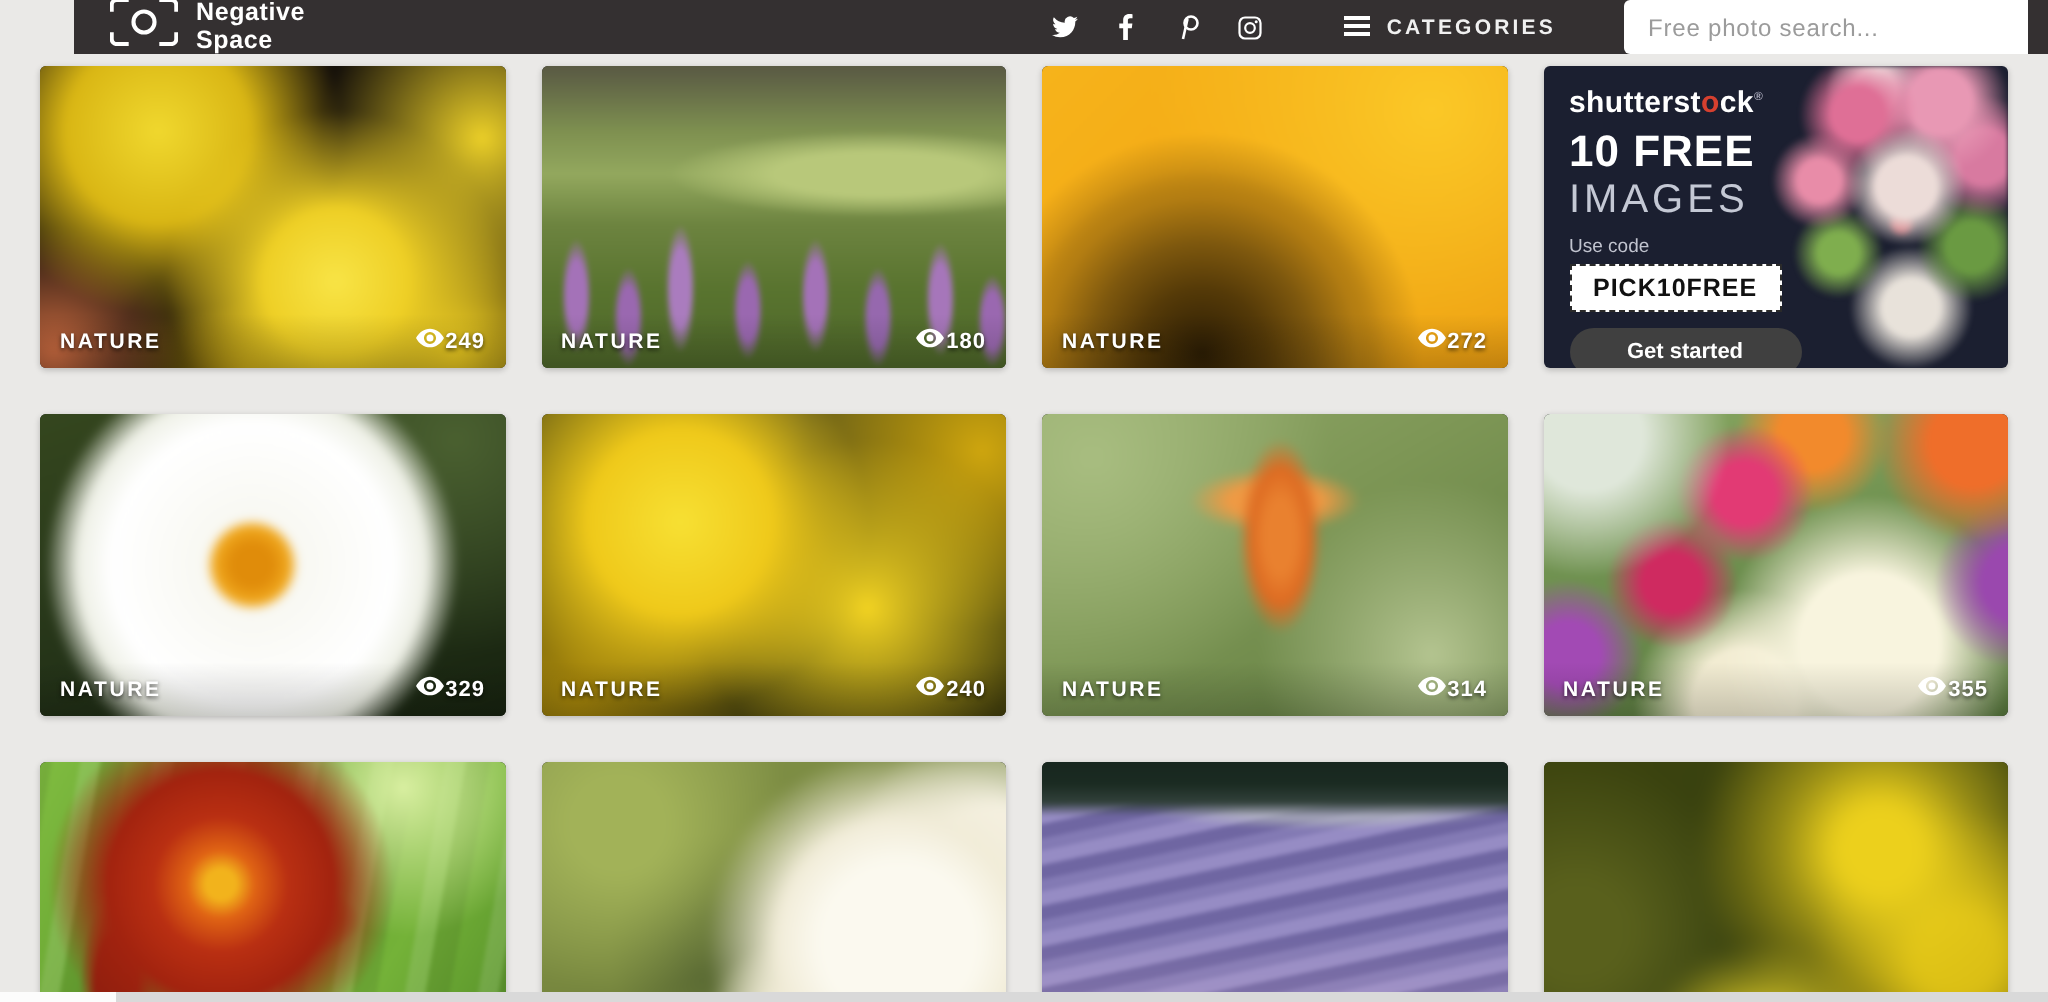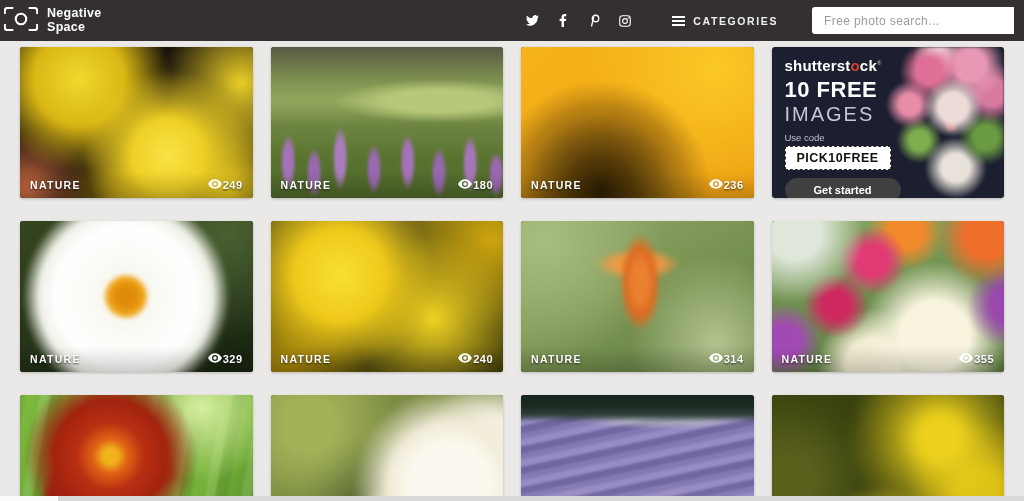--- a/index.html
+++ b/index.html
@@ -1,21 +1,21 @@
 <!DOCTYPE html>
 <html><head>
 <meta charset="utf-8">
 <style>
   * { margin:0; padding:0; box-sizing:border-box; }
   html,body { width:1024px; height:501px; overflow:hidden; background:#eae9e7;
     font-family:"Liberation Sans", sans-serif; }
 
   
-  .header { height:41px; background:#343031; display:flex; align-items:center;
-    padding:0 10px 0 4px; position:relative; z-index:5; }
+  .header { height:27px; background:#343031; display:flex; align-items:center;
+    padding:0 10px 0 18px; position:relative; z-index:5;margin-left:37px; }
   .logo { display:flex; align-items:center; gap:9px; margin-right:auto; cursor:pointer; }
   .logo-text { color:#fff; font-size:12.5px; font-weight:600; line-height:1.1; letter-spacing:.3px; }
   .social { display:flex; align-items:center; gap:17px; margin-right:40px; }
   .social a { display:flex; align-items:center; justify-content:center; width:14px; height:14px; }
   .categories { display:flex; align-items:center; gap:8px; margin-right:34px; cursor:pointer; }
   .categories-label { color:#f0f0f0; font-size:10.5px; font-weight:700; letter-spacing:1.6px; }
   .search-group { display:flex; height:27px; }
   .search-input { width:202px; height:27px; border:none; outline:none;
     border-radius:3px 0 0 3px; padding:0 12px; font-size:12px; color:#555;
     font-family:"Liberation Sans", sans-serif; }
@@ -243,21 +243,21 @@
   <div class="card p3">
     <div class="ph-bg"></div>
     <div class="card-meta">
       <span class="cat-label">NATURE</span>
       <span class="views">
         <span>
           <svg width="14" height="10" viewBox="0 0 24 16">
               <path fill="#fff" d="M12 0C7 0 2.7 3 0 8c2.7 5 7 8 12 8s9.3-3 12-8c-2.7-5-7-8-12-8zm0 13.2A5.2 5.2 0 1 1 12 2.8a5.2 5.2 0 0 1 0 10.4zm0-2.2a3 3 0 1 0 0-6 3 3 0 0 0 0 6z"></path>
             </svg>
         </span>
-        <span class="views-count">236</span>
+        <span class="views-count">272</span>
       </span>
     </div>
   </div>
 
   <div class="card ad-card">
     <div class="ad-art"></div>
     <div class="ad-content">
       <div class="ad-brand"><span>shutterst</span><span class="red-o">o</span><span>ck</span><sup>®</sup></div>
       <div class="ad-h1">10 FREE</div>
       <div class="ad-h2">IMAGES</div>

